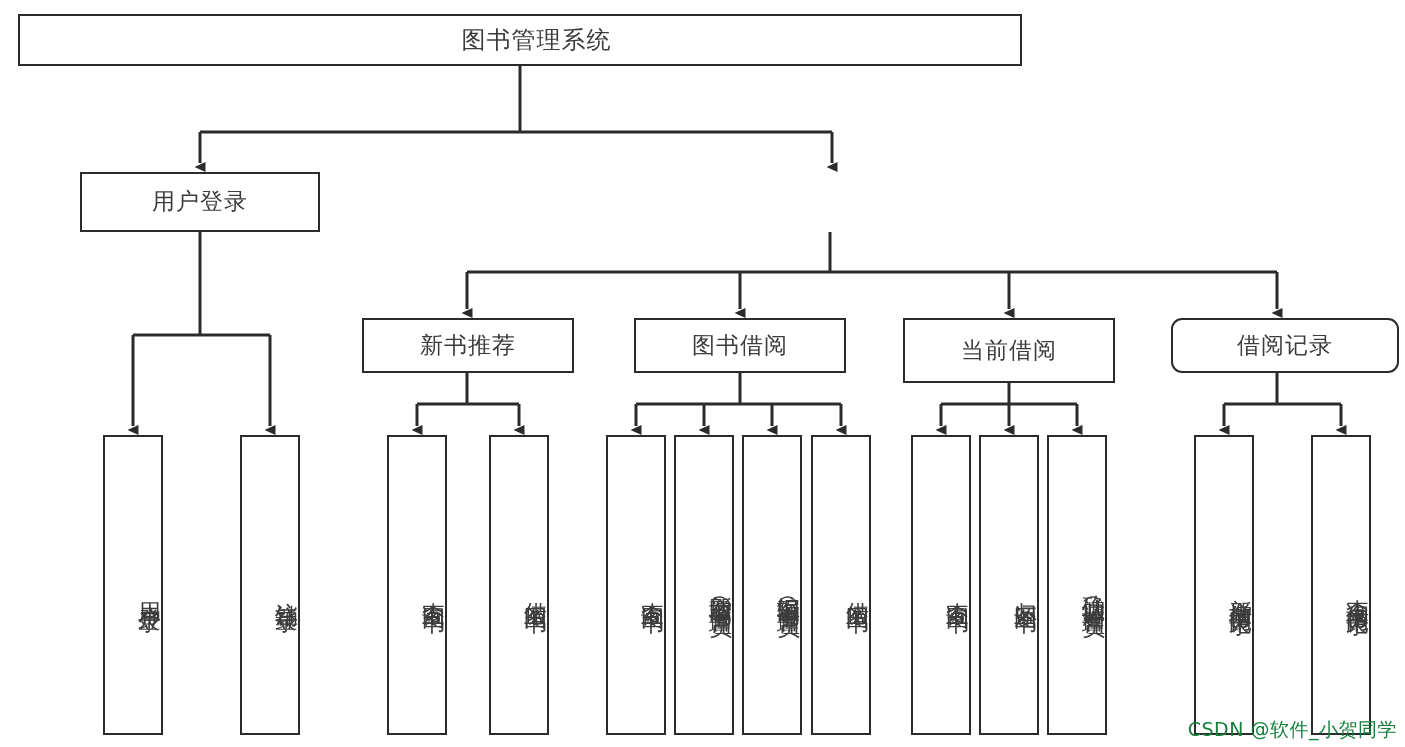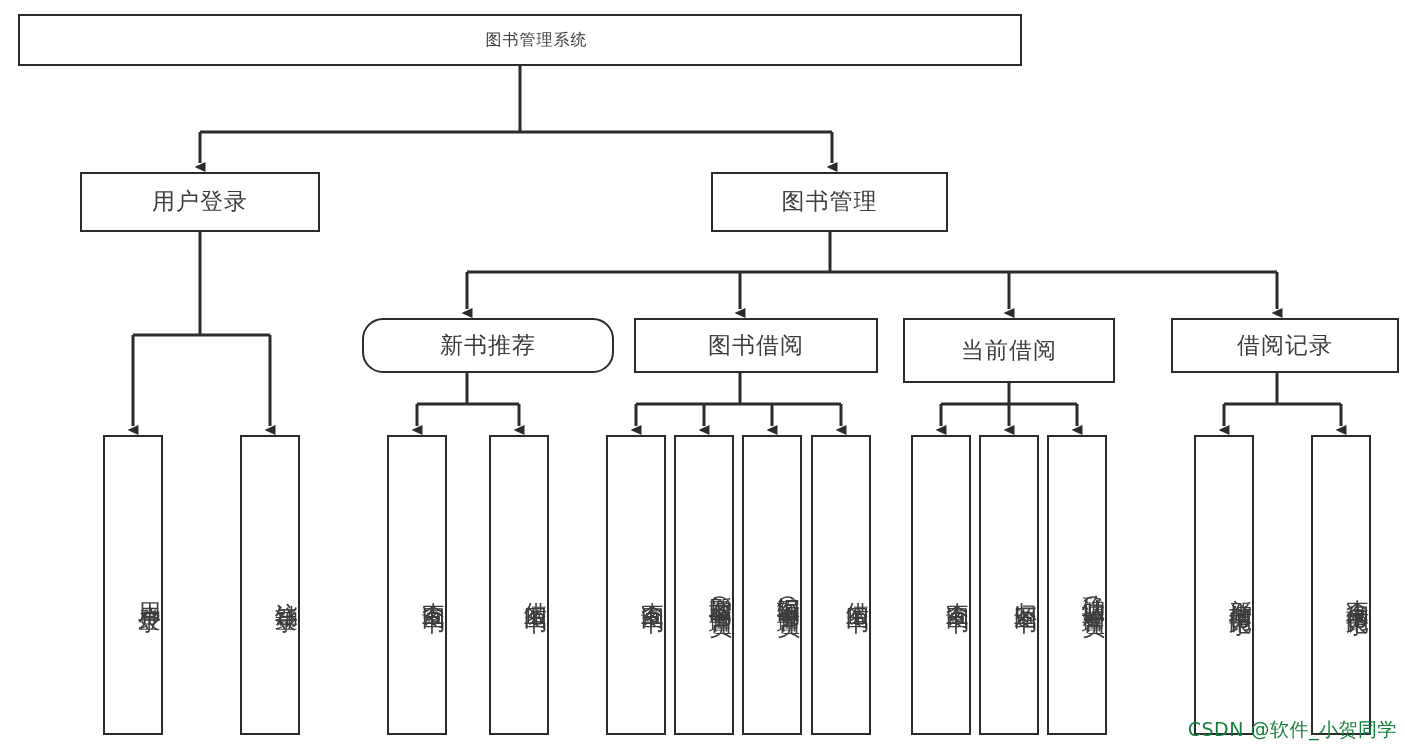--- a/index.html
+++ b/index.html
@@ -34,21 +34,21 @@
     align-items: center;
     justify-content: center;
     text-align: center;
   }
   .node.horiz {
     font-size: 23px;
     letter-spacing: 1px;
     line-height: 1.1;
   }
   .node.root {
-    font-size: 16px;
+    font-size: 24px;
     padding-left: 33px;
   }
   .node.leaf {
     font-size: 23px;
     writing-mode: vertical-rl;
     text-orientation: upright;
     letter-spacing: 3px;
     padding-top: 10px;
     align-items: flex-start;
     justify-content: center;
@@ -125,34 +125,31 @@
     </g>
   </svg>
 
   <div class="node horiz root" style="left:18px; top:14px; width:1004px; height:52px;">
     <span>图书管理系统</span>
   </div>
 
   <div class="node horiz" style="left:80px; top:172px; width:240px; height:60px;">
     <span>用户登录</span>
   </div>
-  <div class="node horiz" style="left:711px; top:172px; width:237px; height:60px;">
-    <span>图书管理</span>
-  </div>
 
-  <div class="node horiz" style="left:362px; top:318px; width:252px; height:55px;border-radius:21px;">
+  <div class="node horiz" style="left:362px; top:318px; width:212px; height:55px;">
     <span>新书推荐</span>
   </div>
-  <div class="node horiz" style="left:634px; top:318px; width:244px; height:55px;">
+  <div class="node horiz" style="left:634px; top:318px; width:212px; height:55px;">
     <span>图书借阅</span>
   </div>
   <div class="node horiz" style="left:903px; top:318px; width:212px; height:65px;">
     <span>当前借阅</span>
   </div>
-  <div class="node horiz" style="left:1171px; top:318px; width:228px; height:55px;">
+  <div class="node horiz" style="left:1171px; top:318px; width:228px; height:55px;border-radius:11px;">
     <span>借阅记录</span>
   </div>
 
   <div class="node leaf" style="left:103px; top:435px; width:60px; height:300px;">
     <span class="leaf-text">用户登录</span>
   </div>
   <div class="node leaf" style="left:240px; top:435px; width:60px; height:300px;">
     <span class="leaf-text">注销登录</span>
   </div>
 

